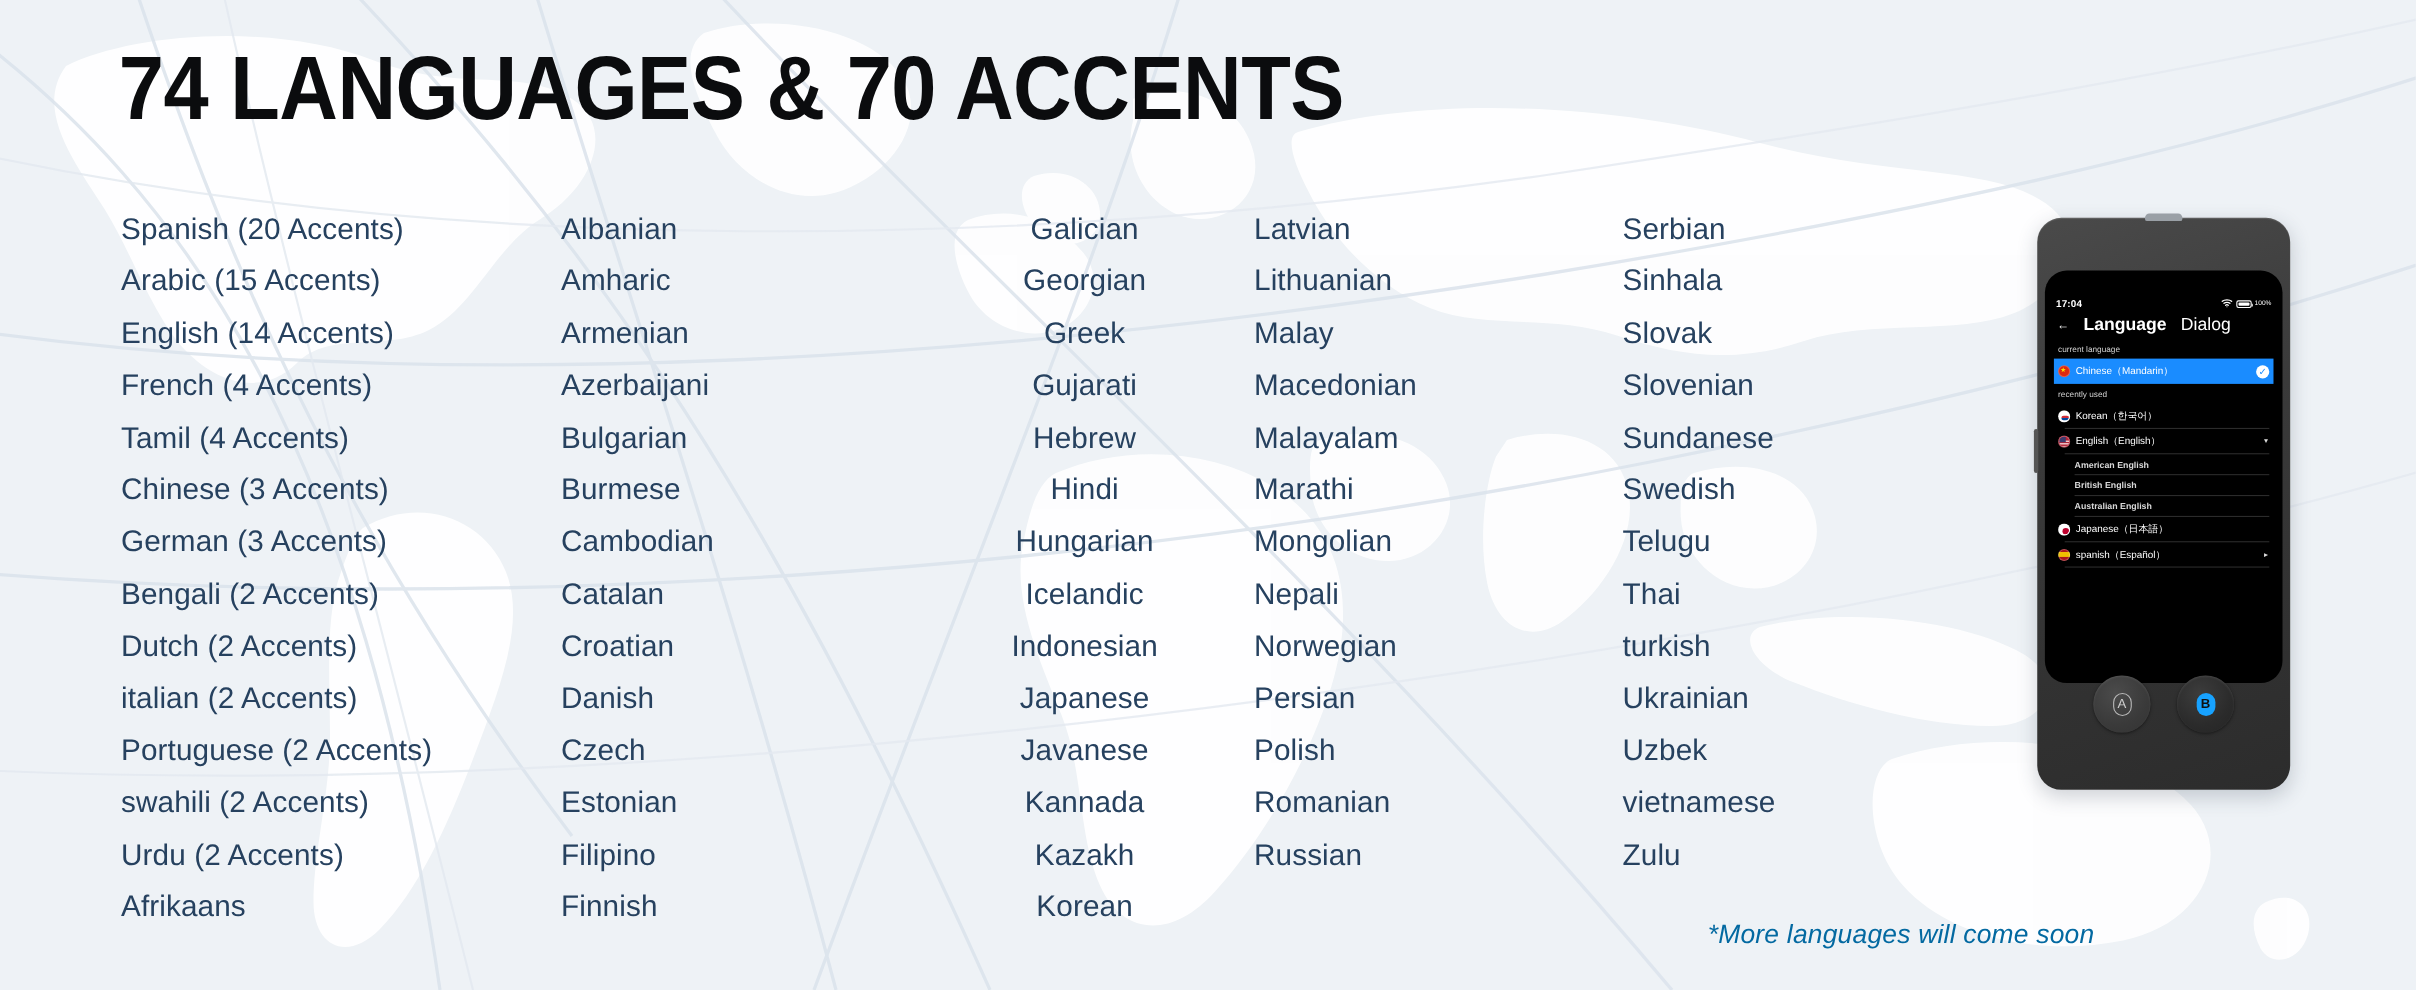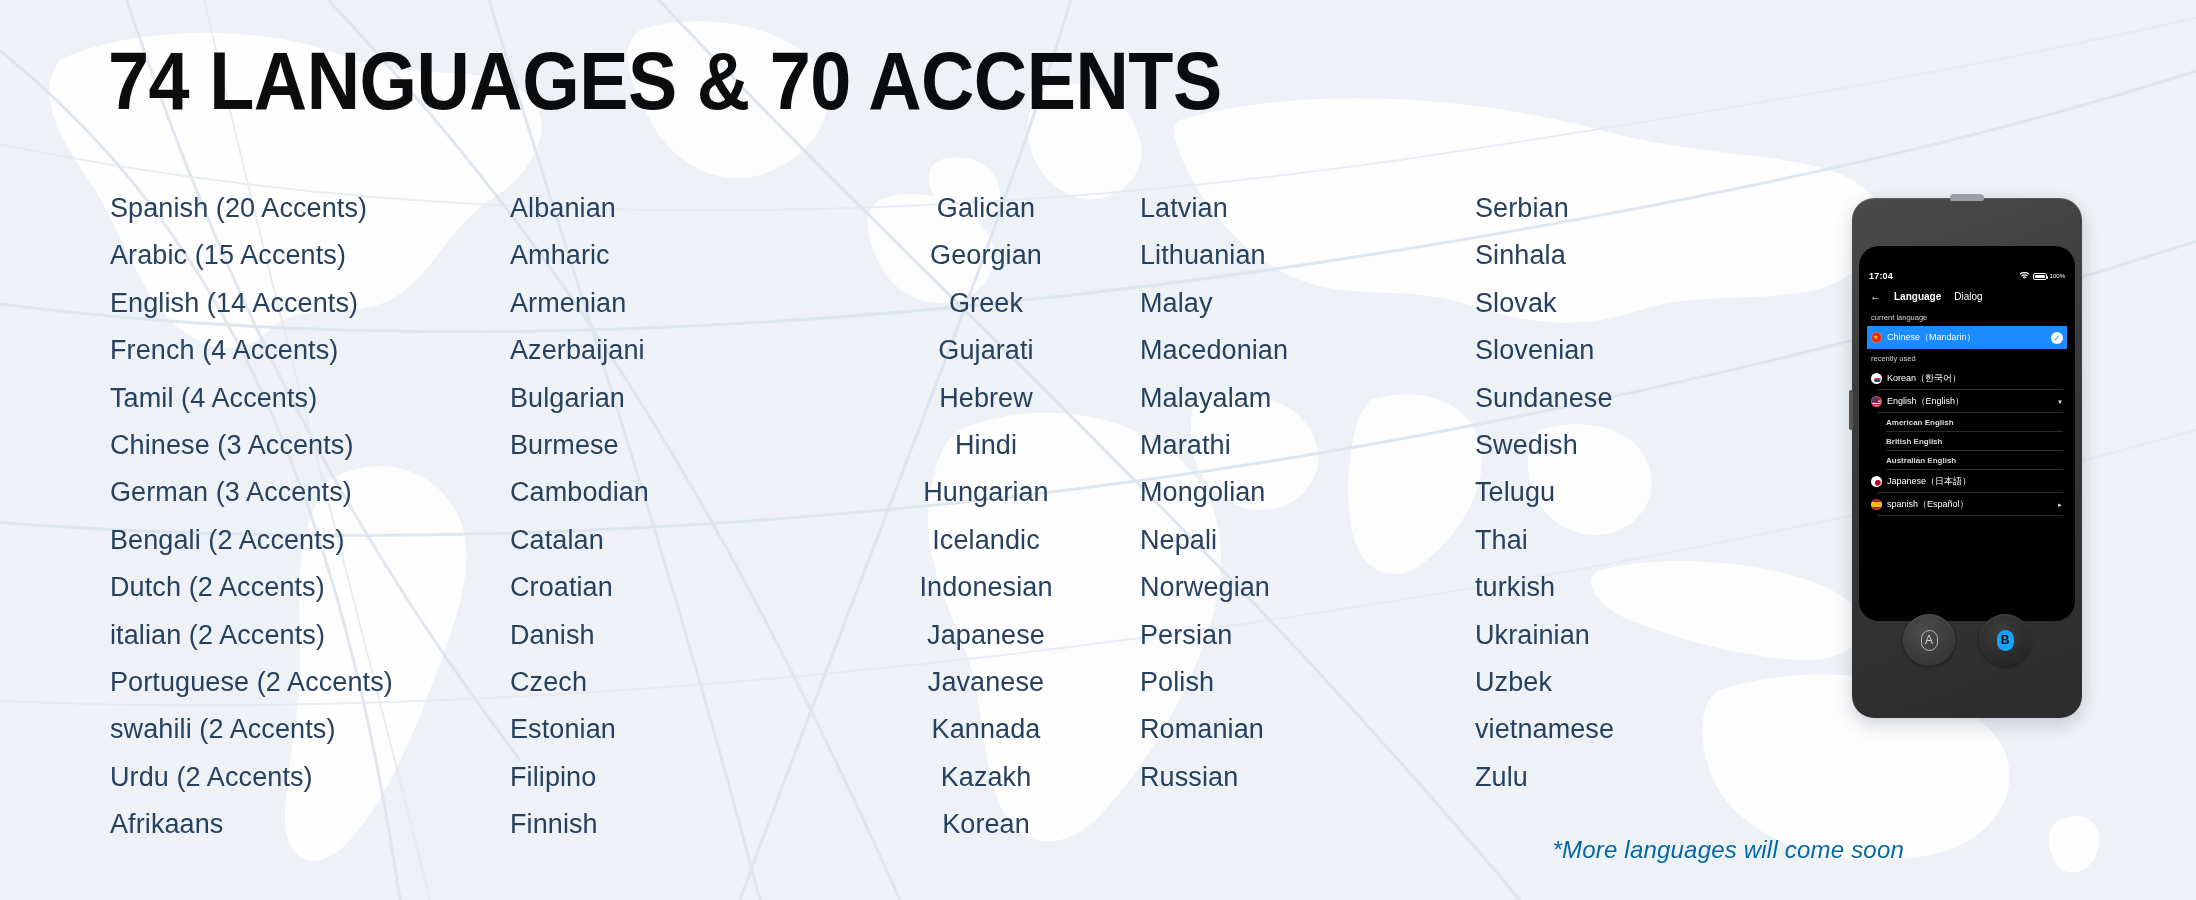--- a/index.html
+++ b/index.html
@@ -163,21 +163,21 @@
 
   
   .nav-bar {
     display: flex; align-items: center;
     height: 24px;
     padding: 0 3px;
     color: #fff;
     gap: 13px;
   }
   .nav-back { font-size: 11px; line-height: 1; color: #fff; }
-  .nav-tab { font-size: 10px; color: #fff; }
+  .nav-tab { font-size: 16px; color: #fff; }
   .nav-tab.active { font-weight: bold; }
 
   .section-head {
     color: #d2d2d2;
     font-size: 7.5px;
     padding: 5px 4px 4px 4px;
   }
 
   .lang-row {
     display: flex; align-items: center;

